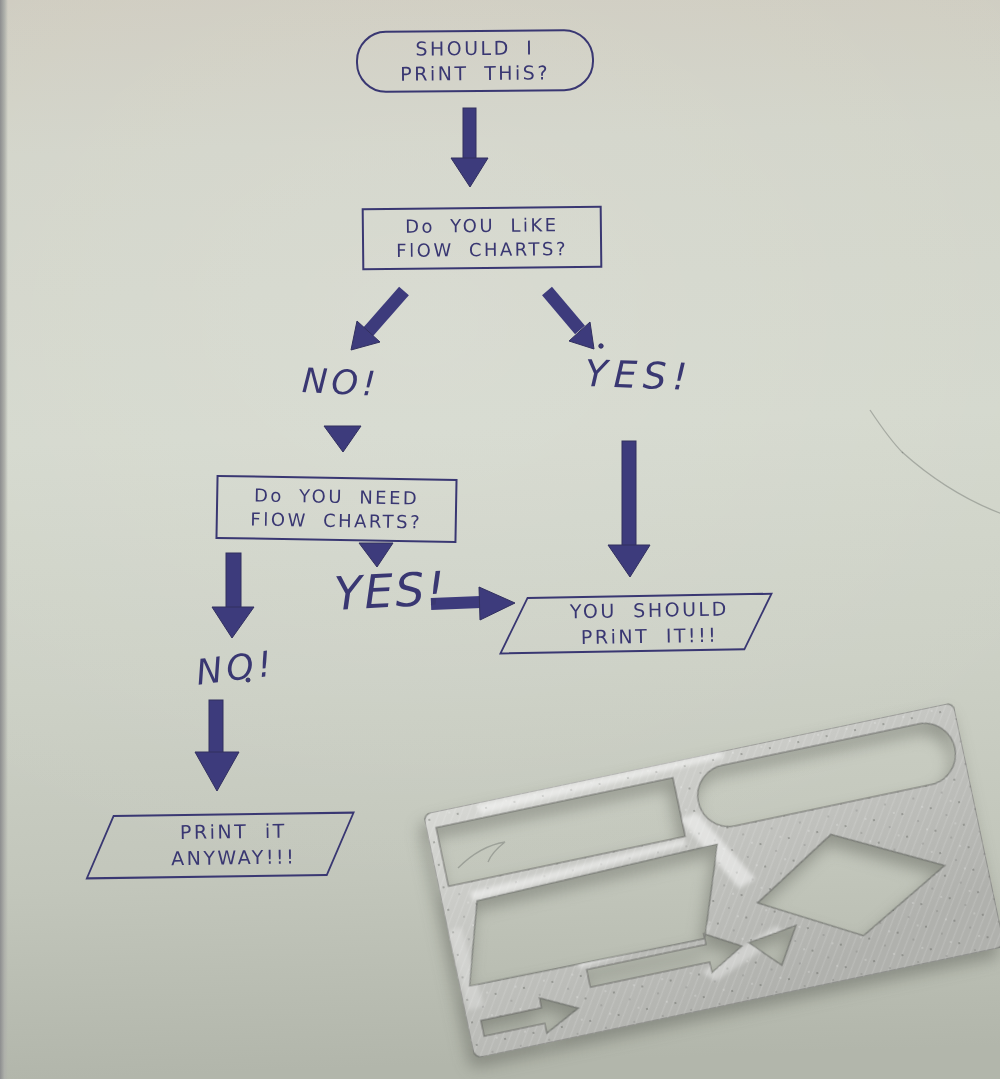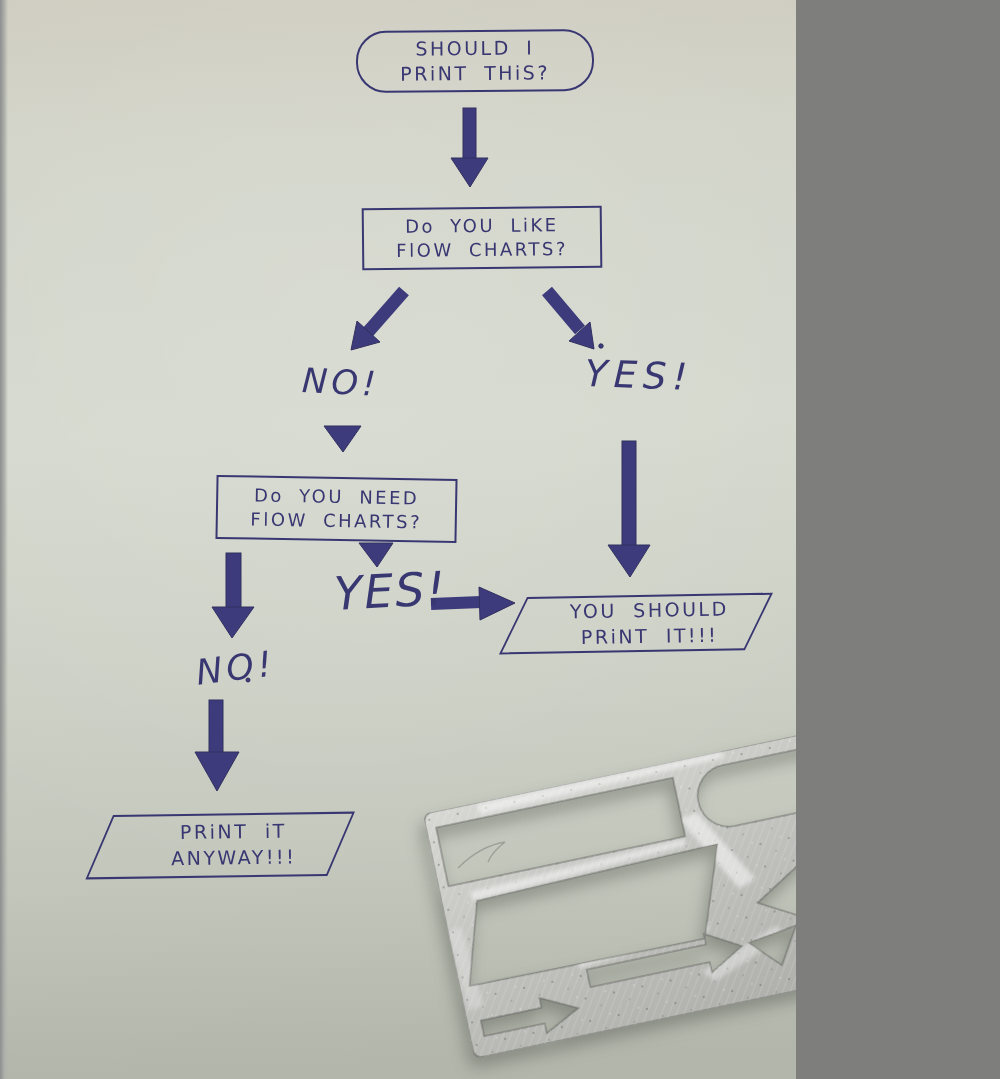--- a/index.html
+++ b/index.html
@@ -1,17 +1,17 @@
 <!DOCTYPE html>
 <html><head>
 <meta charset="utf-8">
 <style>
   html,body{margin:0;padding:0;background:#7e7f7c;}
   .page{
-    position:relative;width:796px;height:1079px;overflow:hidden;
+    position:relative;width:1000px;height:1079px;overflow:hidden;
     font-family:"DejaVu Sans",sans-serif;
     background:
       radial-gradient(130% 90% at 42% 30%, rgba(255,255,255,0.12), rgba(255,255,255,0) 60%),
       linear-gradient(178deg,#cfccc0 0%,#d2d4c9 14%,#d4d8cd 40%,#ccd0c5 62%,#c2c6bb 80%,#b2b6ab 97%);
   }
   .left-edge{
     position:absolute;left:0;top:0;width:8px;height:100%;
     background:linear-gradient(90deg,#8d8e8f 0%,#aeb0aa 55%,rgba(190,193,186,0) 100%);
   }
   .ink-layer{position:absolute;left:0;top:0;}

